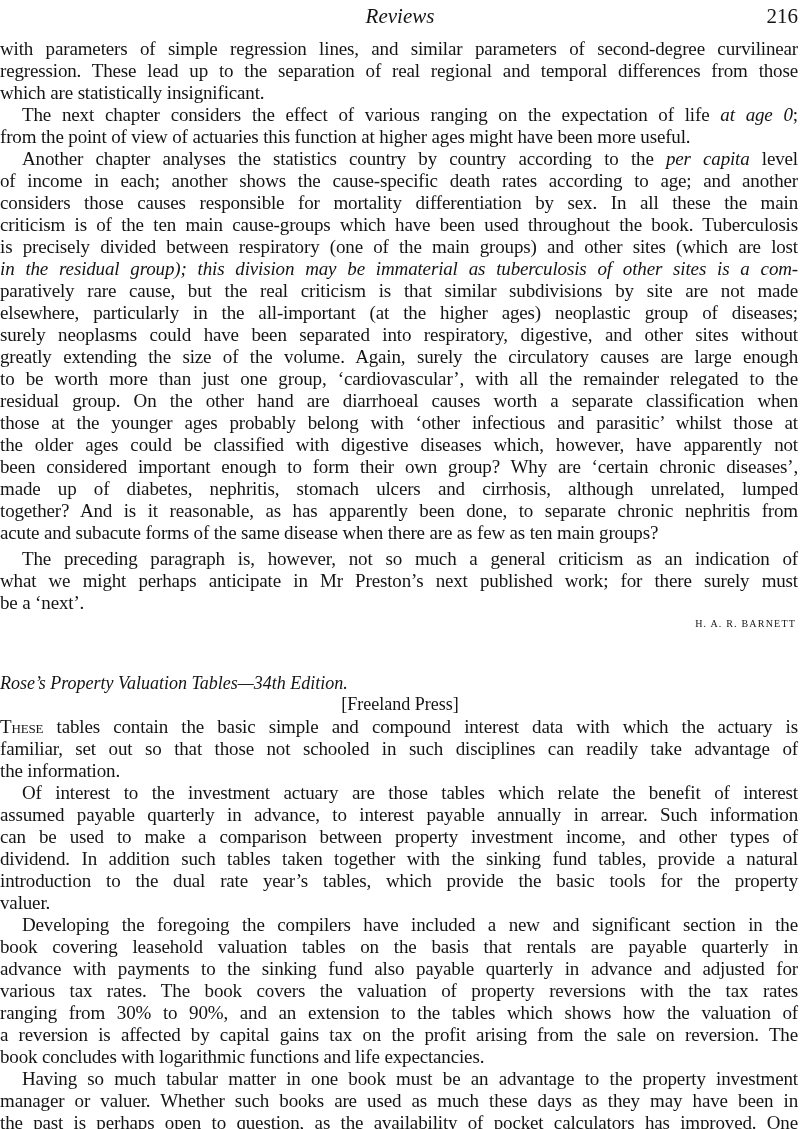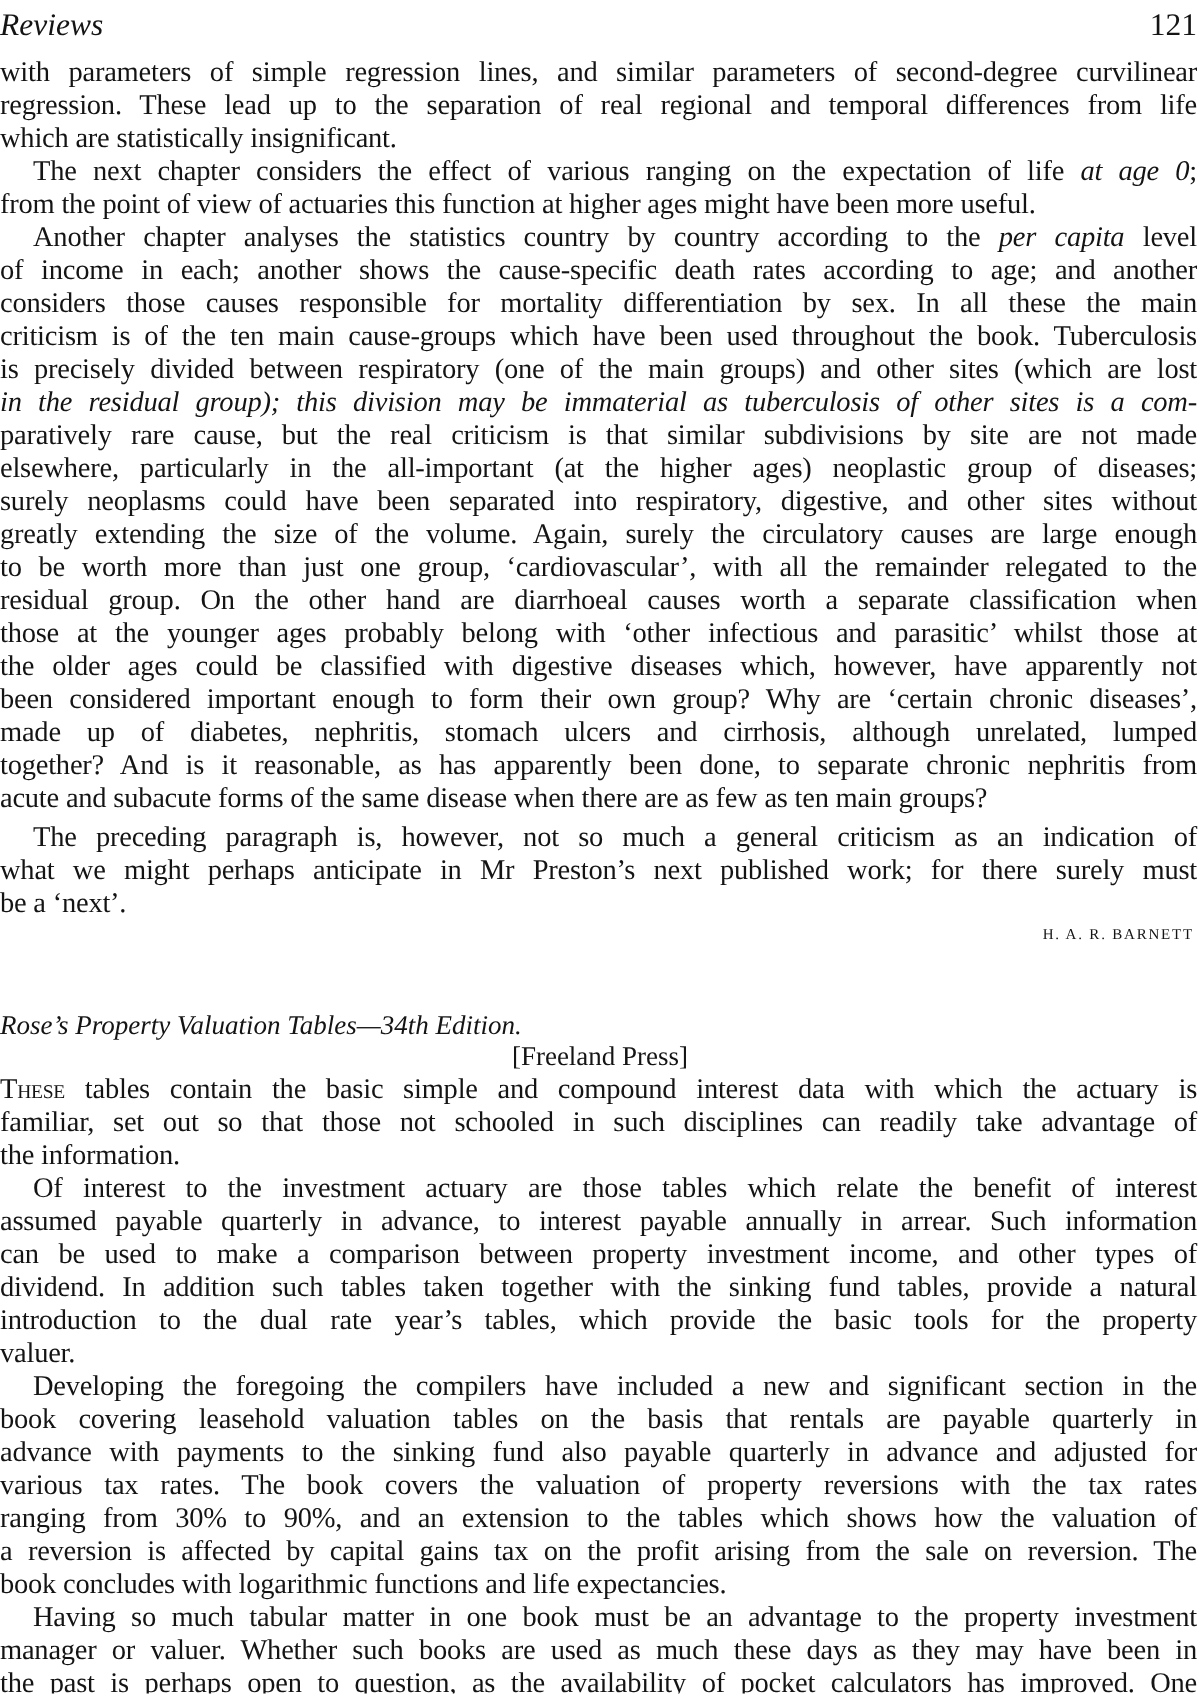--- a/index.html
+++ b/index.html
@@ -6,21 +6,21 @@
   body {
     width: 800px; height: 1129px; overflow: hidden;
     font-family: "Liberation Serif", "DejaVu Serif", serif;
     color: #141414;
   }
   .page { position: relative; width: 800px; height: 1129px; }
   .running-head {
     position: absolute; top: 2px; left: 0; width: 800px; height: 30px;
   }
   .running-head .title {
-    position: absolute; left: 0; width: 800px; 
+    position: absolute; left: 0; width: 800px; text-align: center;
     font-style: italic; font-size: 21px; top: 2px;
   }
   .running-head .pageno {
     position: absolute; right: 2px; top: 2px; font-size: 21px;
   }
   .line {
     position: absolute; left: 0; width: 798px;
     font-size: 19px; line-height: 22px; height: 22px;
     white-space: nowrap; text-align: justify; text-align-last: justify;
     letter-spacing: -0.15px;
@@ -39,26 +39,26 @@
   }
   .sc { font-variant: small-caps; }
 </style>
 </head>
 <body>
 
 <div class="page">
 
   <div class="running-head">
     <span class="title">Reviews</span>
-    <span class="pageno">121</span>
+    <span class="pageno">216</span>
   </div>
 
   <div>
     <div class="line" style="top:38px">with parameters of simple regression lines, and similar parameters of second-degree curvilinear</div>
-    <div class="line" style="top:60px">regression. These lead up to the separation of real regional and temporal differences from life</div>
+    <div class="line" style="top:60px">regression. These lead up to the separation of real regional and temporal differences from those</div>
     <div class="line last" style="top:82px">which are statistically insignificant.</div>
     <div class="line indent" style="top:104px"><span>The next chapter considers the effect of various ranging on the expectation of life </span><span class="it">at age 0</span><span>;</span></div>
     <div class="line last" style="top:126px">from the point of view of actuaries this function at higher ages might have been more useful.</div>
     <div class="line indent" style="top:148px"><span>Another chapter analyses the statistics country by country according to the </span><span class="it">per capita</span><span> level</span></div>
     <div class="line" style="top:170px">of income in each; another shows the cause-specific death rates according to age; and another</div>
     <div class="line" style="top:192px">considers those causes responsible for mortality differentiation by sex. In all these the main</div>
     <div class="line" style="top:214px">criticism is of the ten main cause-groups which have been used throughout the book. Tuberculosis</div>
     <div class="line" style="top:236px">is precisely divided between respiratory (one of the main groups) and other sites (which are lost</div>
     <div class="line it" style="top:258px">in the residual group); this division may be immaterial as tuberculosis of other sites is a com-</div>
     <div class="line" style="top:280px">paratively rare cause, but the real criticism is that similar subdivisions by site are not made</div>

